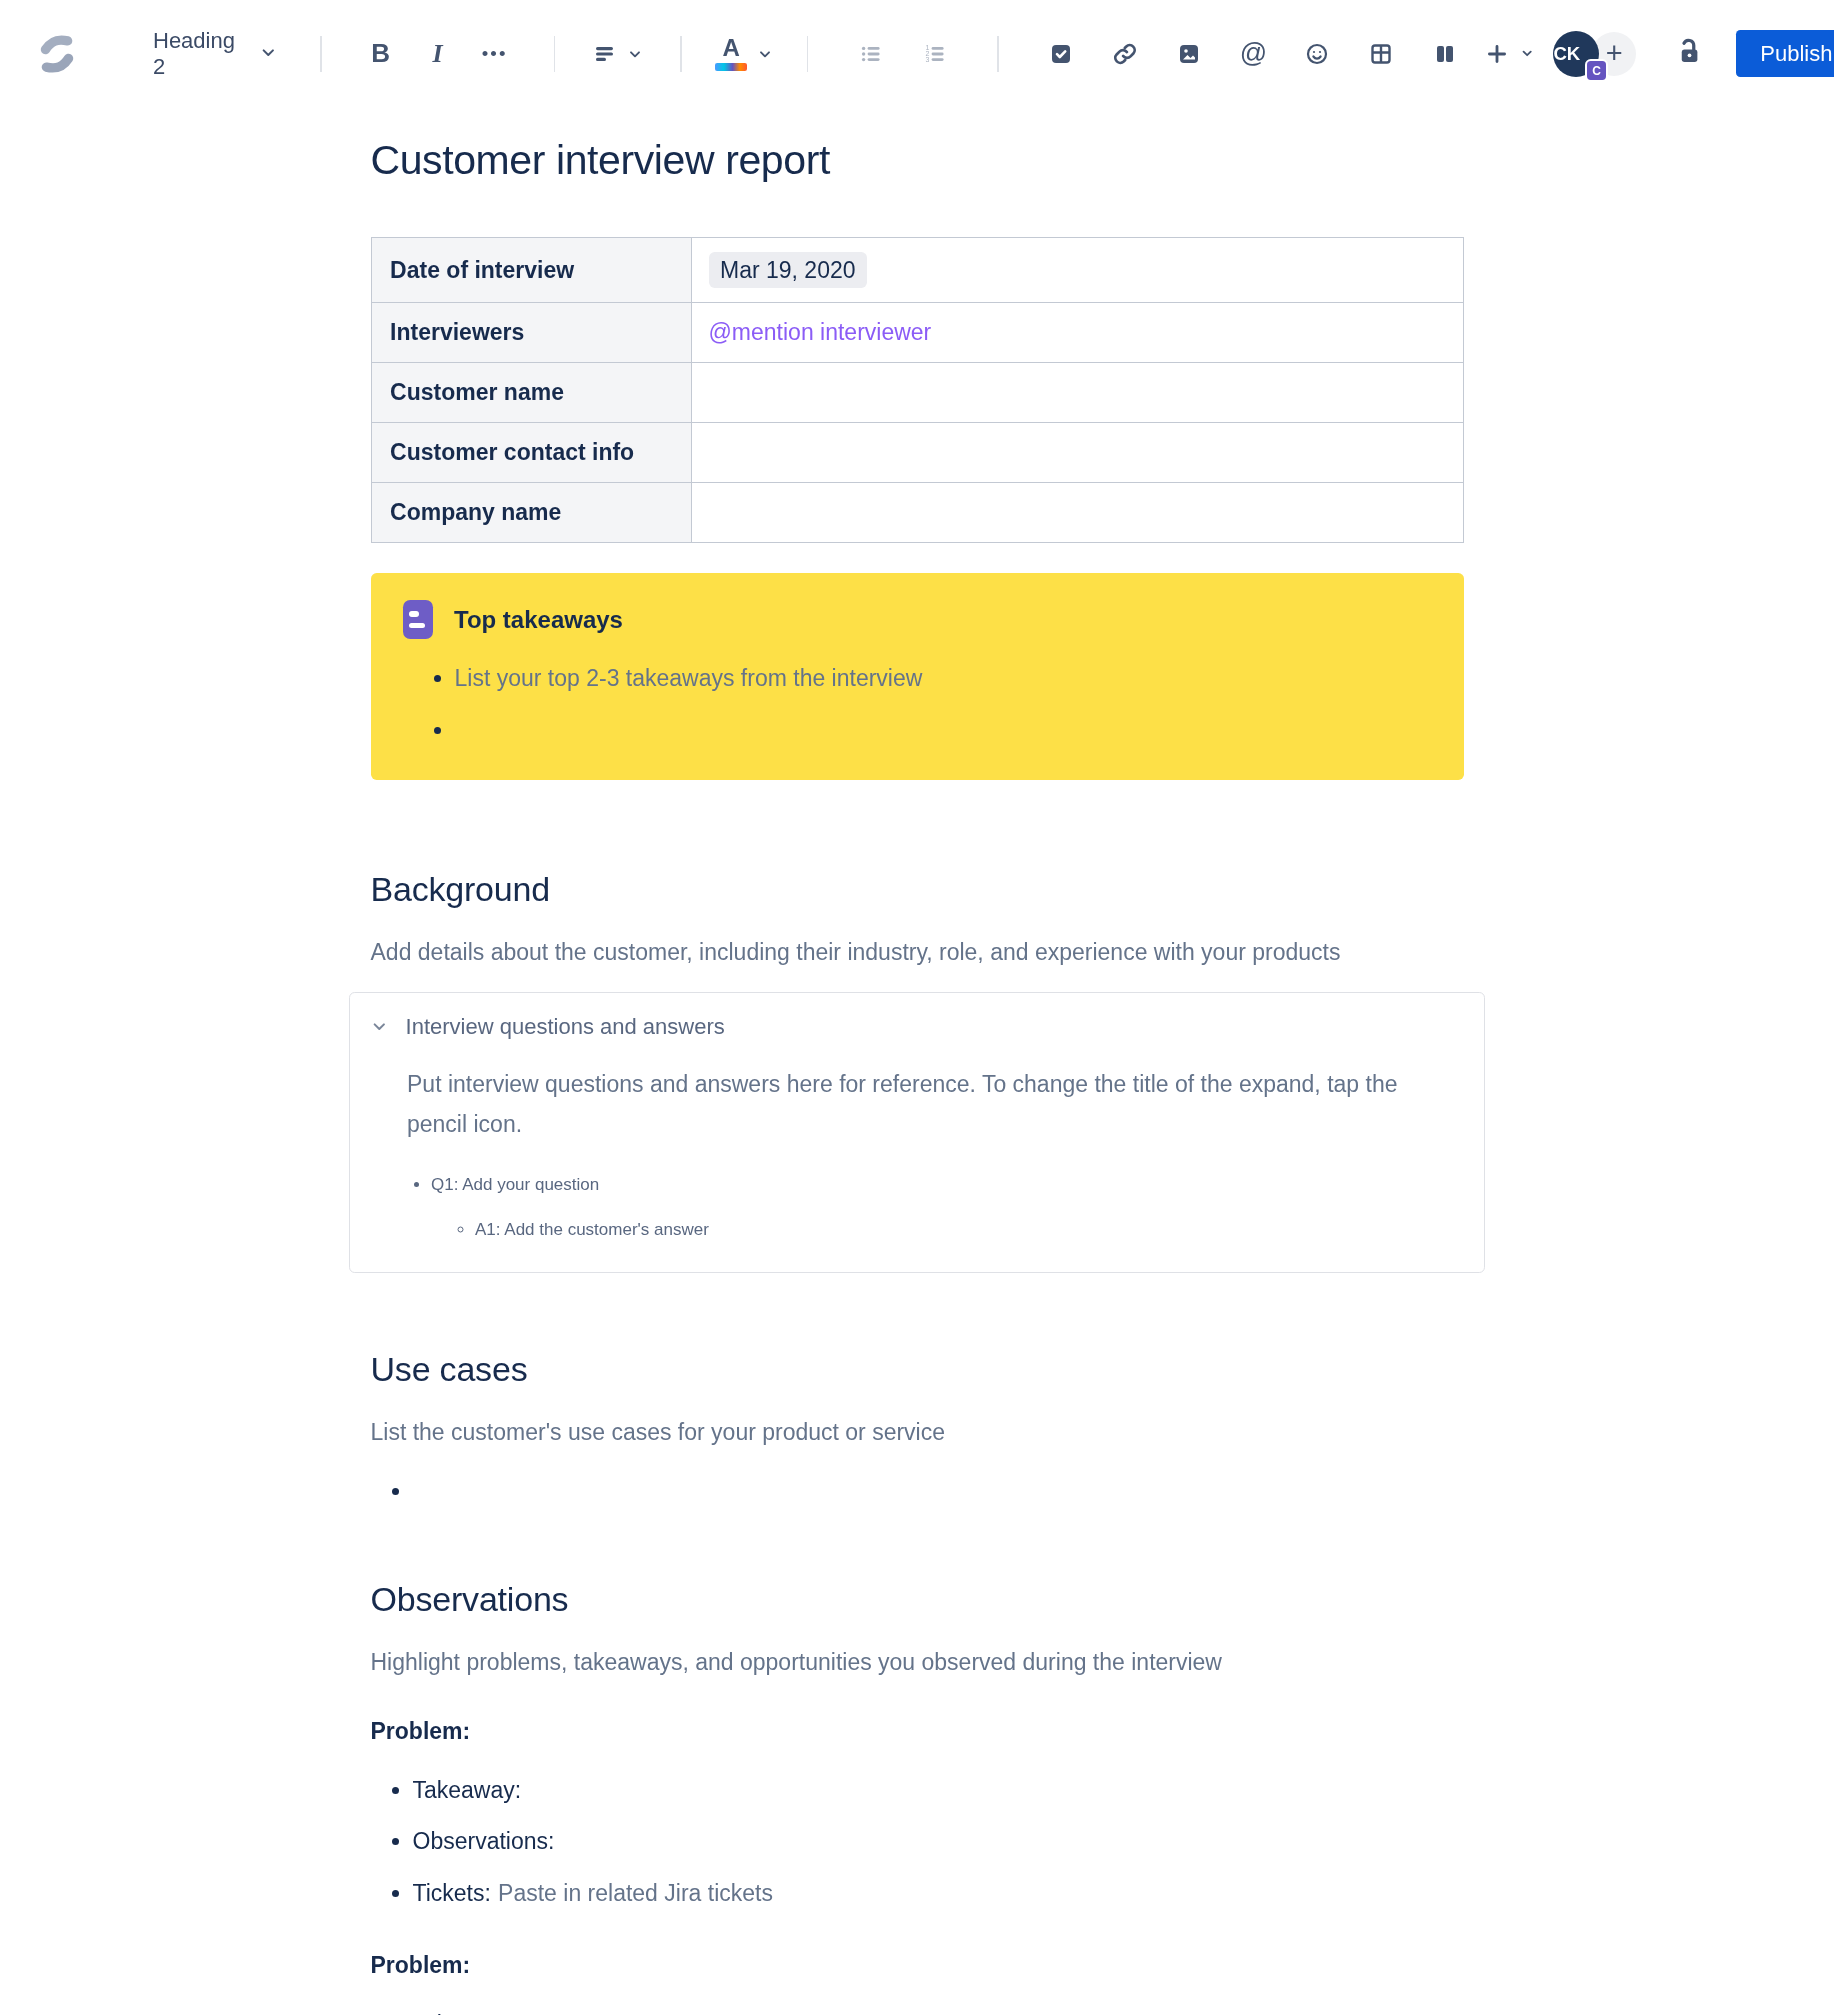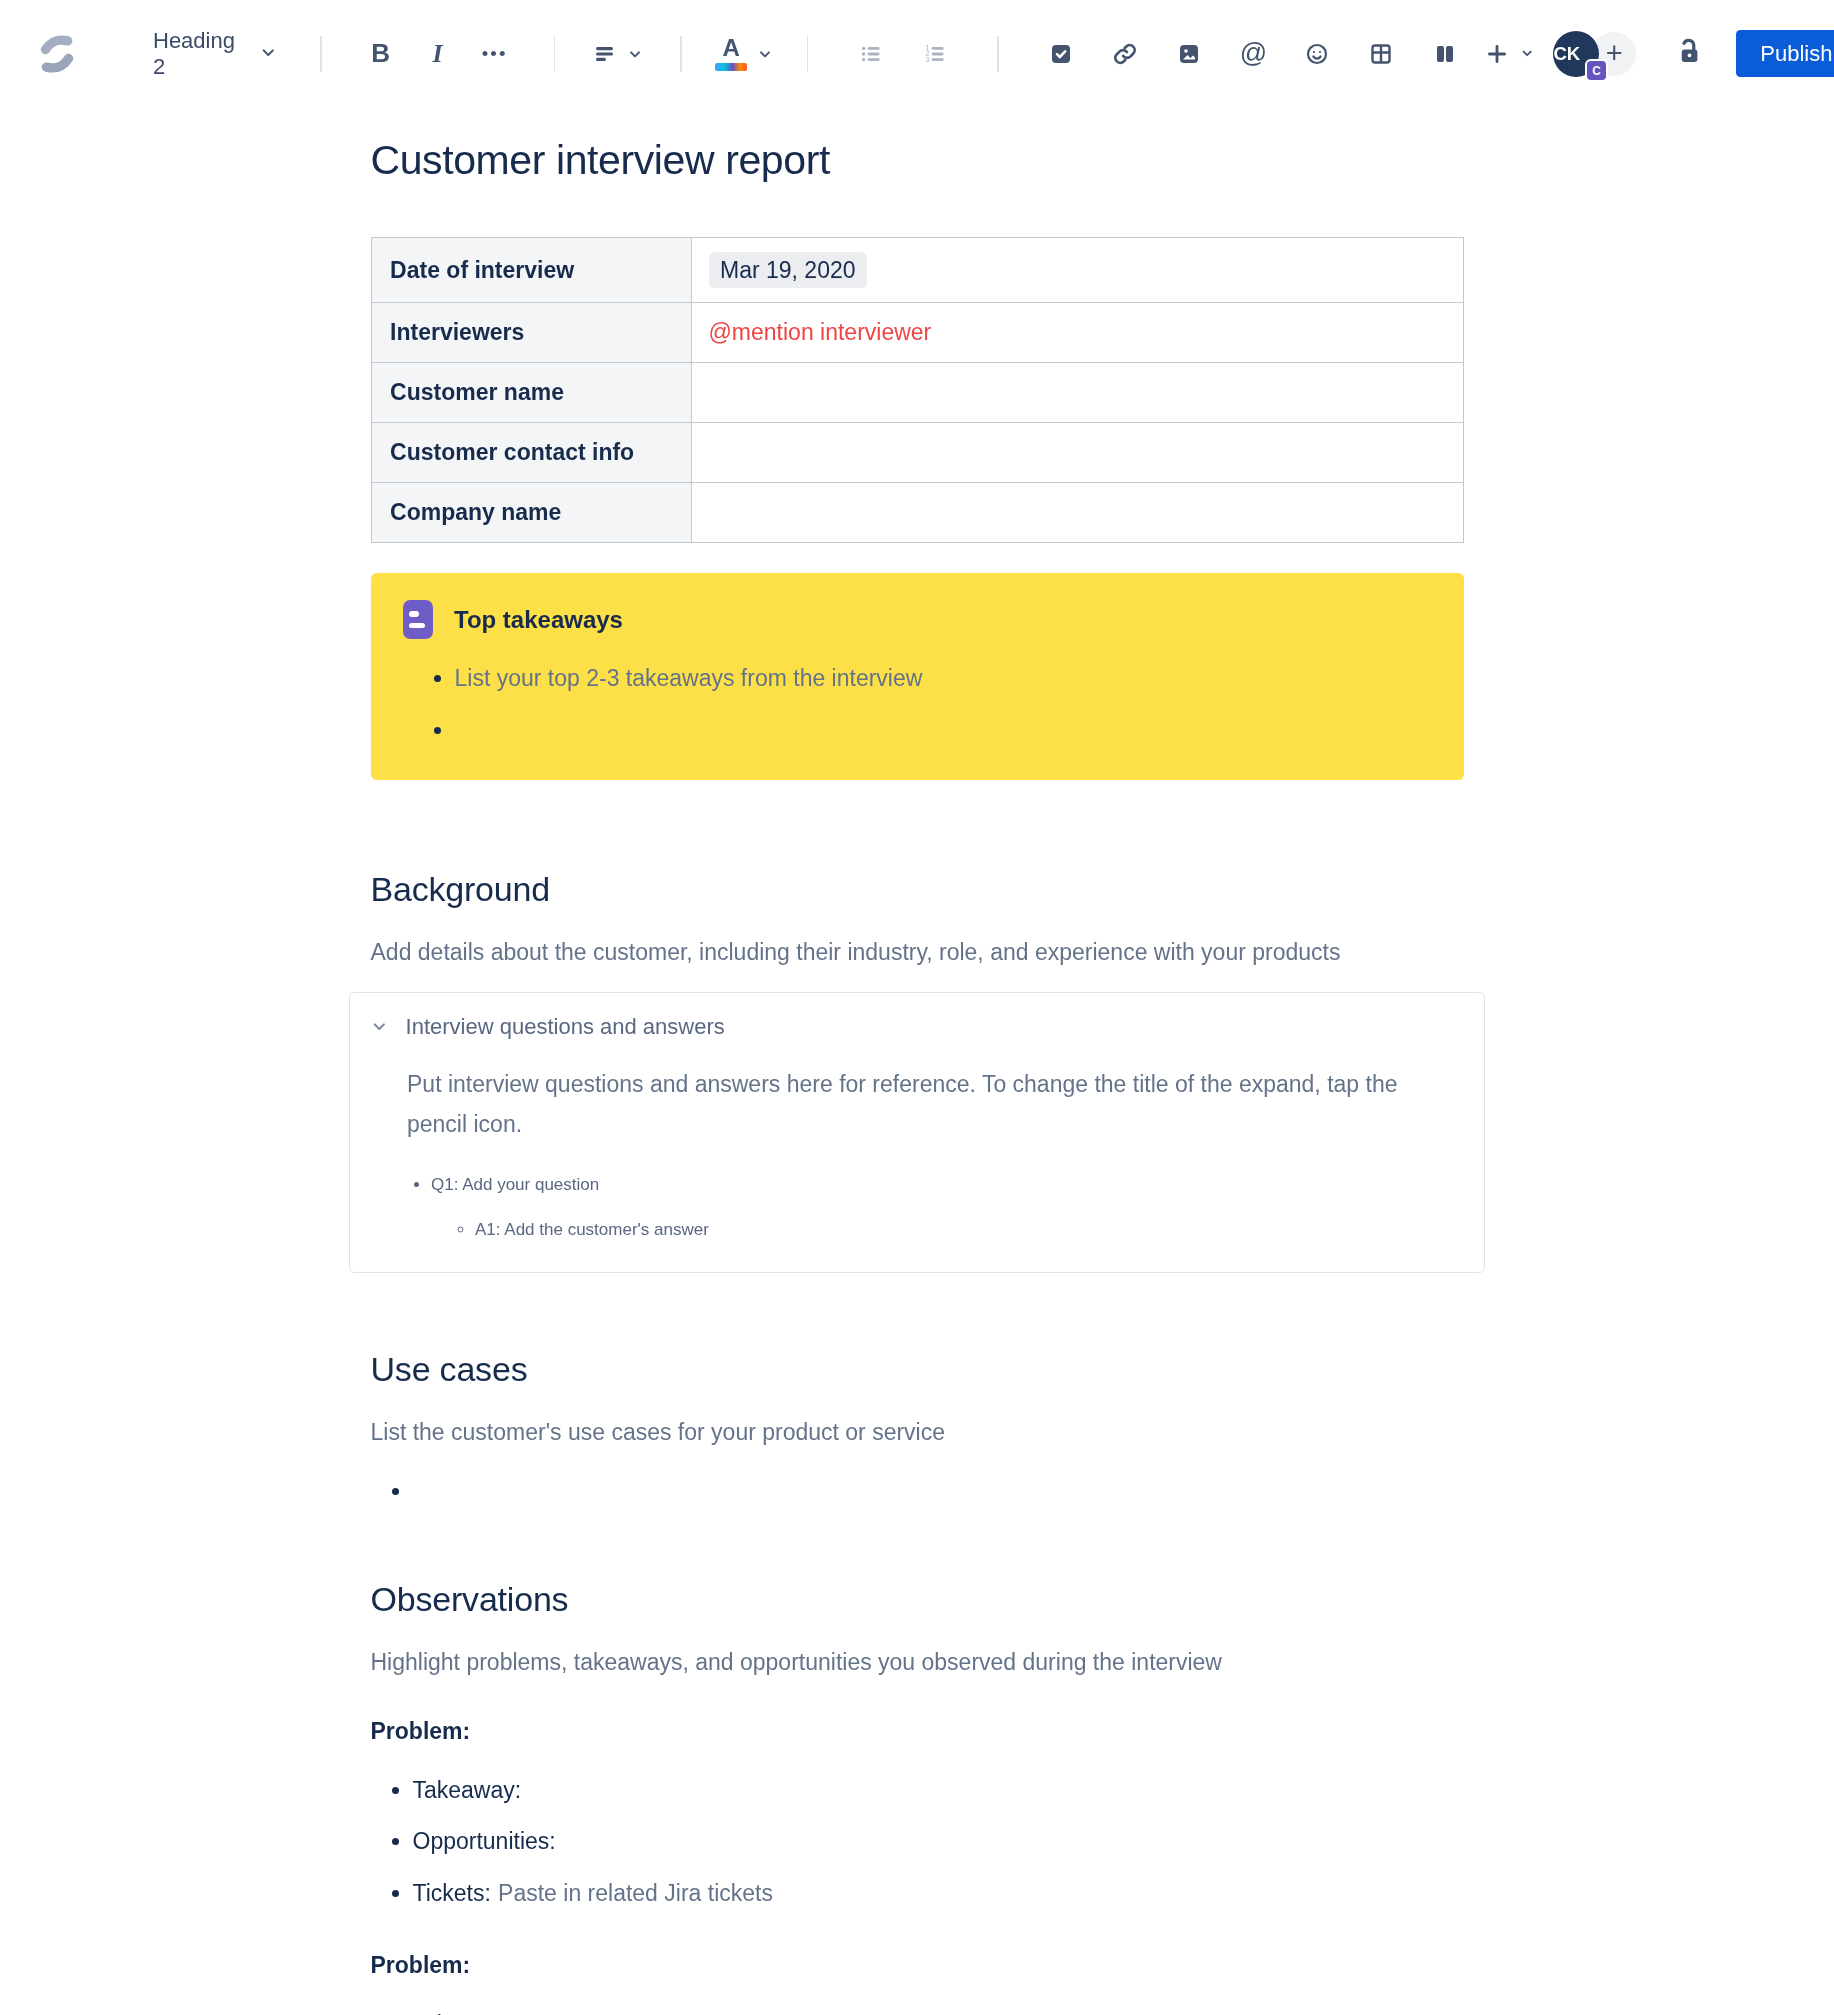--- a/index.html
+++ b/index.html
@@ -75,21 +75,21 @@
   table.info td { border:1.4px solid #C3C9D3; vertical-align:middle;margin-left:32px; }
   td.th {
     width:320px; background:#F4F5F7; font-weight:700; font-size:23px;
     padding:14.3px 18.6px; color:#172B4D;
   }
   td.val { font-size:23px; padding:14.3px 17px; height:60px; }
   .date-pill {
     display:inline-block; background:#ECEDF1; border-radius:5.7px;
     padding:4.3px 11.5px; font-size:23px; color:#172B4D; cursor:pointer;
   }
-  .ph { color:#ef4444; }
+  .ph { color:#8b5cf6; }
 
   .panel {
     margin-top:30px; background:#fde047; border-radius:5.7px;
     padding:27px 32px 33px 32px;
   }
   .panel-head { display:flex; align-items:center; gap:21.5px; }
   .panel-icon {
     width:30px; height:39px; background:#6E5DC6; border-radius:7.2px;
     display:flex; flex-direction:column; justify-content:center; gap:5.7px;
     padding-left:6.4px; cursor:pointer; flex:0 0 auto;
@@ -390,21 +390,21 @@
 
   <h2 class="sec sec-obs">Observations</h2>
   <p class="lead">Highlight problems, takeaways, and opportunities you observed during the interview</p>
 
   <p class="problem-label">Problem:</p>
   <ul class="plain">
     <li>
       <span>Takeaway:</span><span class="rest"></span>
     </li>
     <li>
-      <span>Opportunities:</span><span class="rest"></span>
+      <span>Observations:</span><span class="rest"></span>
     </li>
     <li>
       <span>Tickets:</span><span class="rest">Paste in related Jira tickets</span>
     </li>
   </ul>
 
   <p class="problem-label">Problem:</p>
   <ul class="plain">
     <li>
       <span>Takeaway:</span><span class="rest"></span>

